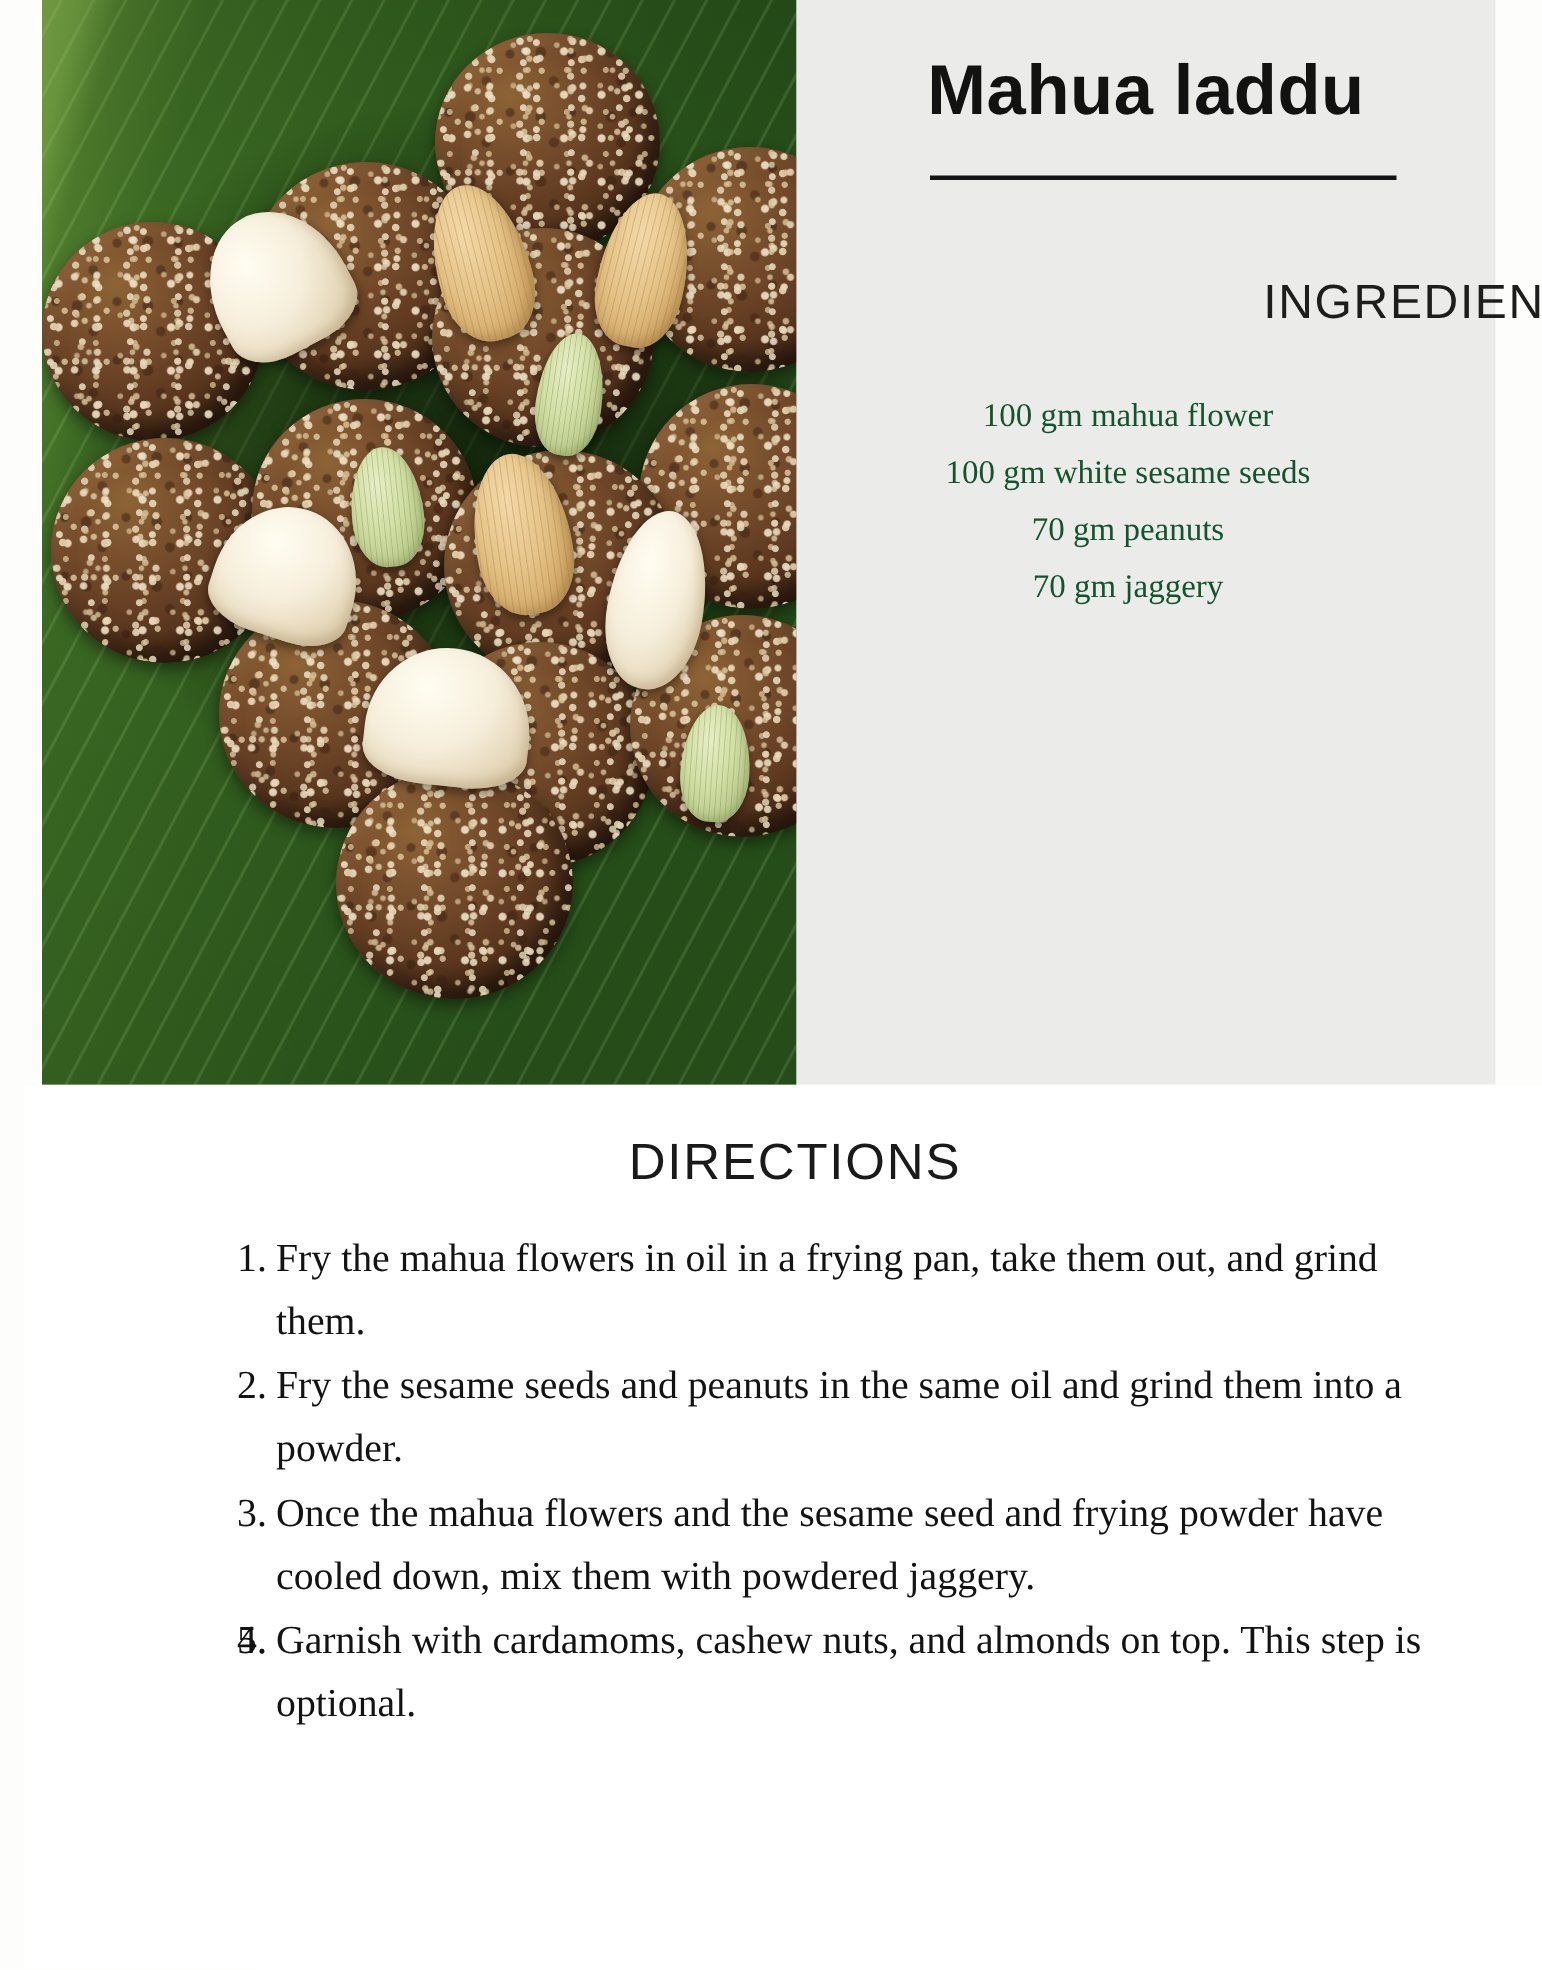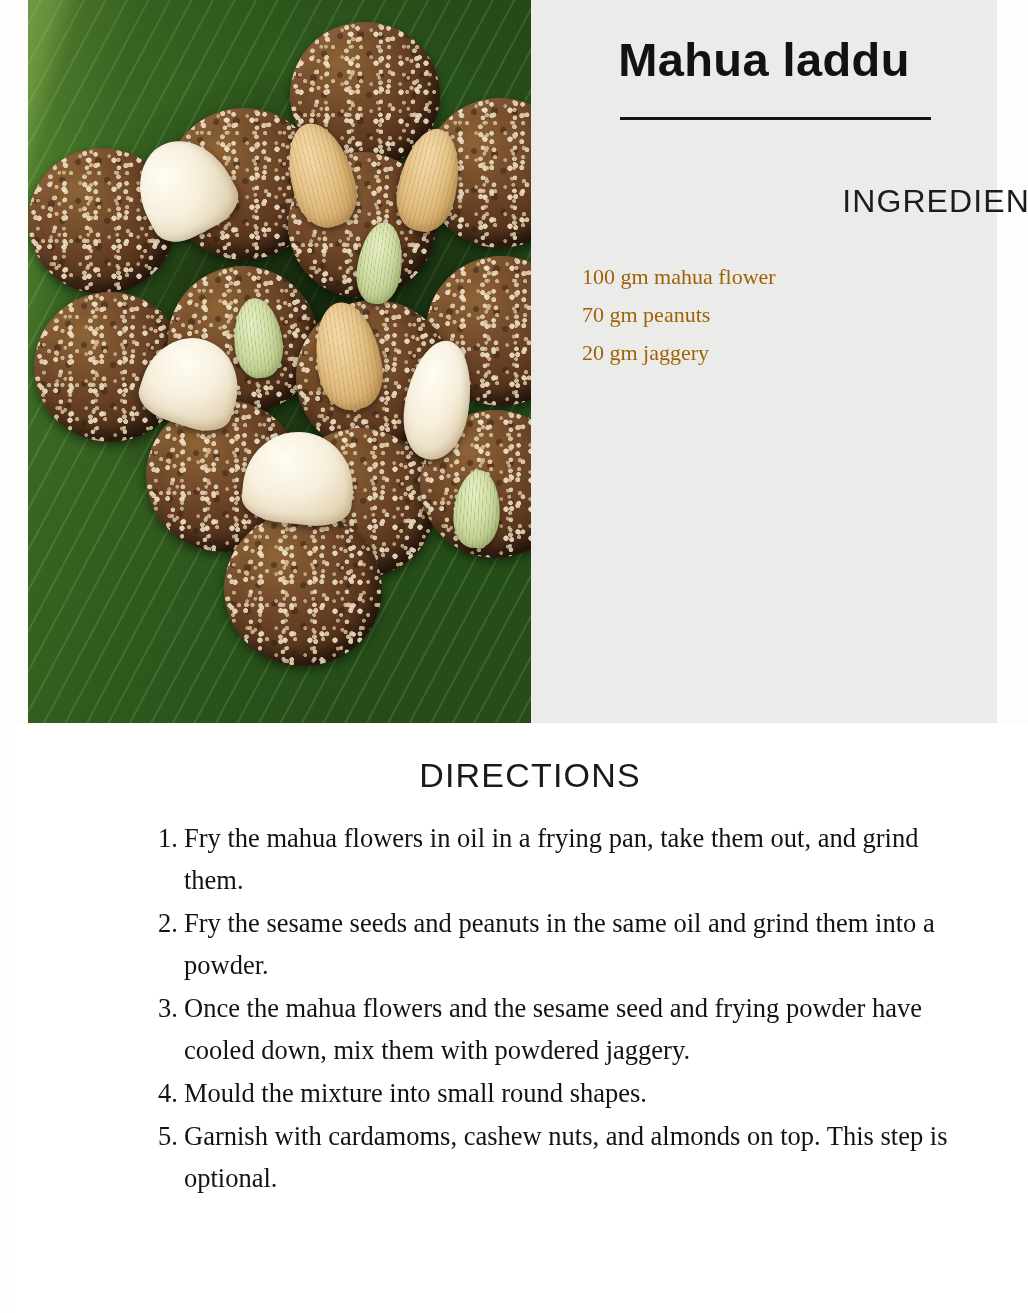--- a/index.html
+++ b/index.html
@@ -217,25 +217,25 @@
     color: #1d1d1d;
   }
 
   .ingredients-list {
     position: absolute;
     right: 75px; top: 258px;
     width: 340px;
     margin: 0;
     padding: 0;
     list-style: none;
-    text-align: left;
+    text-align: center;
     font-family: "Liberation Serif", serif;
     font-size: 22px;
     line-height: 38px;
-    color: #a16207;
+    color: #14532d;
   }
 
   
   .directions-section {
     position: absolute;
     left: 0; top: 724px;
     width: 1028px;
     height: 589px;
     background: #ffffff;
     margin-left: 16px;
@@ -325,41 +325,42 @@
       <div class="cardamom" style="left:426px; top:470px; width:46px; height:78px; transform:rotate(4deg);"></div>
     </div>
 
     <div class="info-panel">
       <div class="recipe-title">Mahua laddu</div>
       <div class="title-rule"></div>
       <div class="ingredients-heading">INGREDIENTS</div>
 
       <ul class="ingredients-list">
         <li>100 gm mahua flower</li>
+        <li>100 gm white sesame seeds</li>
         <li>70 gm peanuts</li>
-        <li>20 gm jaggery</li>
+        <li>70 gm jaggery</li>
       </ul>
     </div>
   </div>
 
   <div class="directions-section">
     <div class="directions-heading">DIRECTIONS</div>
 
     <ol class="directions-list">
       <li>
         <span class="num">1.</span><span>Fry the mahua flowers in oil in a frying pan, take them out, and grind them.</span>
       </li>
       <li>
         <span class="num">2.</span><span>Fry the sesame seeds and peanuts in the same oil and grind them into a powder.</span>
       </li>
       <li>
         <span class="num">3.</span><span>Once the mahua flowers and the sesame seed and frying powder have cooled down, mix them with powdered jaggery.</span>
       </li>
       <li>
-        <span class="num">4.</span><span>Mould the mixture into small round shapes.</span>
+        <span class="num">4.</span>
       </li>
       <li>
         <span class="num">5.</span><span>Garnish with cardamoms, cashew nuts, and almonds on top. This step is optional.</span>
       </li>
     </ol>
   </div>
 
 </div>
 
 </body></html>

